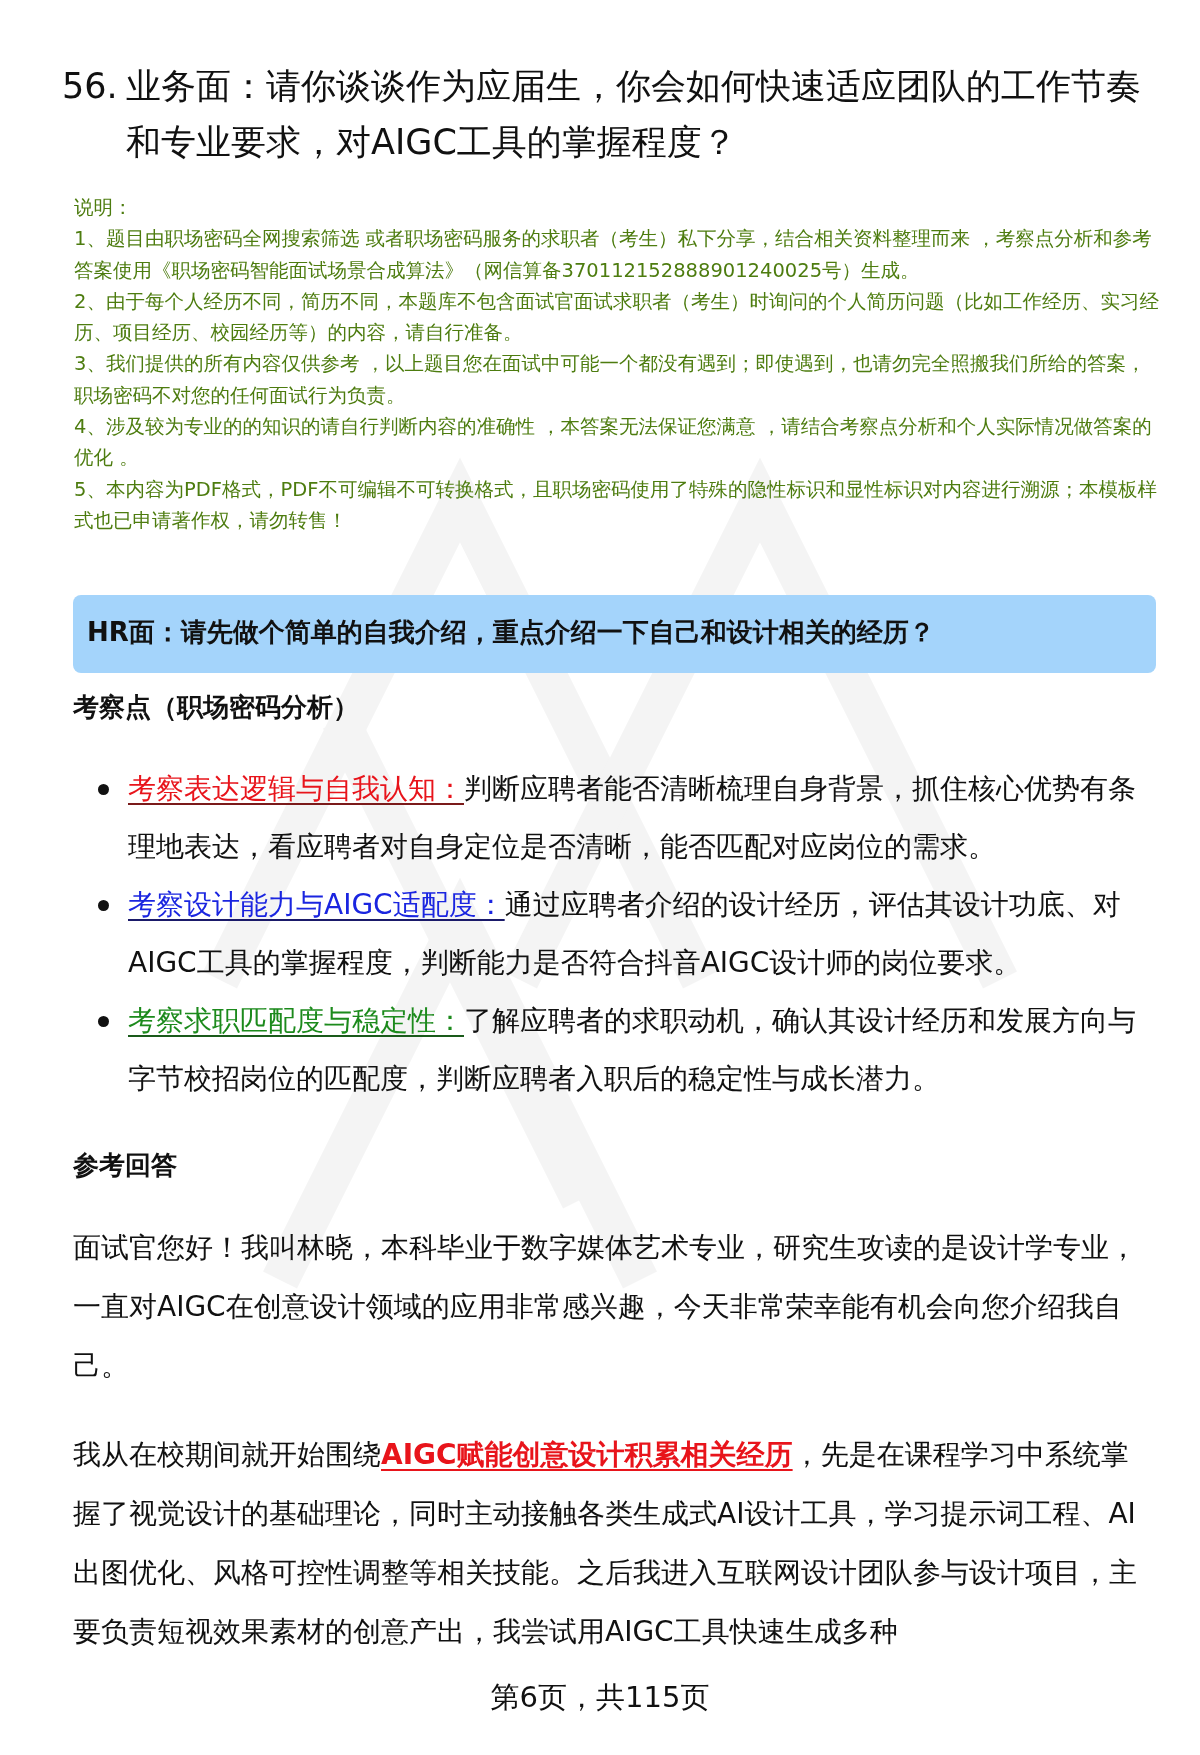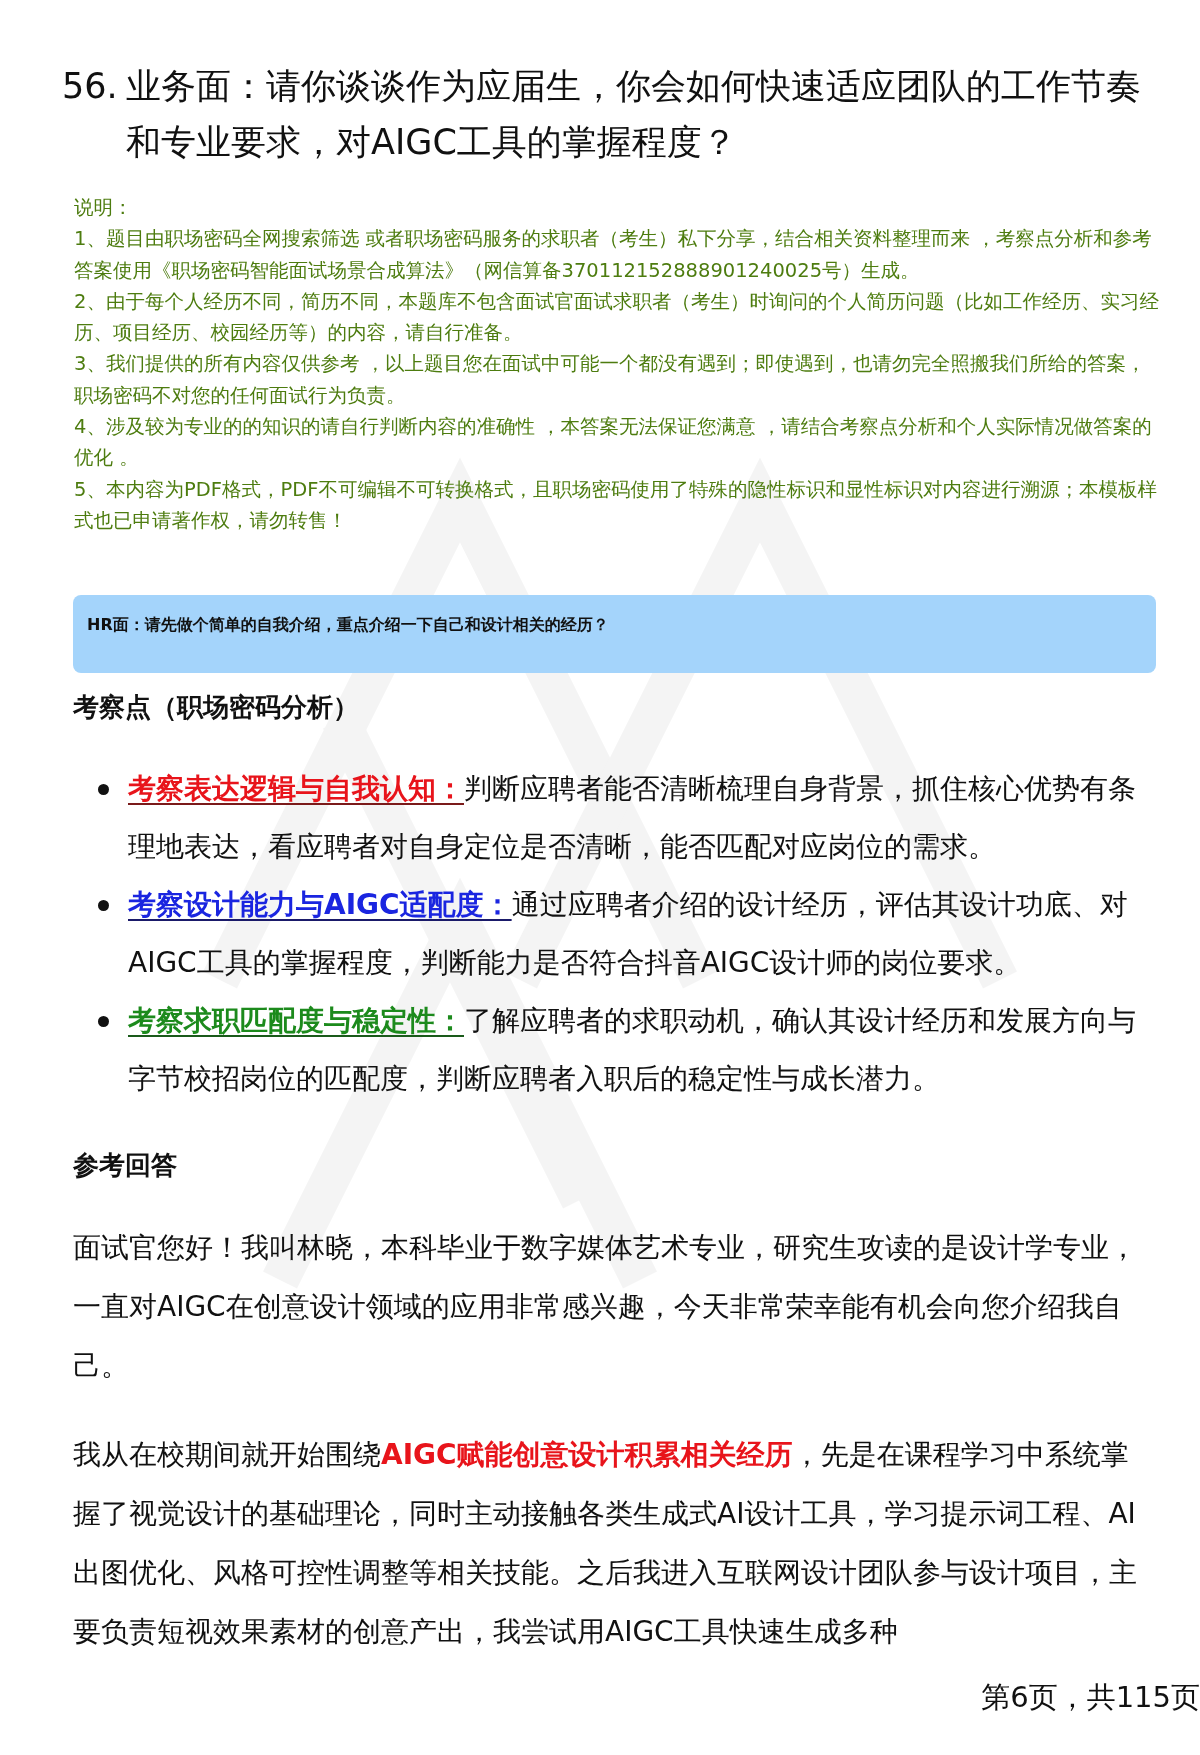--- a/index.html
+++ b/index.html
@@ -22,44 +22,44 @@
     position: absolute; left: 74px; top: 192px; width: 1090px;
     font-size: 19.5px; line-height: 31.3px; color: #4d7c0f;
   }
   .notes p { margin: 0; }
   .hr-box {
     position: absolute; left: 73px; top: 595px; width: 1083px; height: 78px;
     background: #a4d4fb; border-radius: 8px;
   }
   .hr-box span {
     position: absolute; left: 14px; top: 20px;
-    font-size: 16px; font-weight: bold; color: #111; white-space: nowrap;
+    font-size: 26px; font-weight: bold; color: #111; white-space: nowrap;
   }
   .section-h {
     position: absolute; left: 73px; font-size: 26px; font-weight: bold; color: #111;
   }
   .bullets {
     position: absolute; left: 98px; top: 760px; width: 1060px; margin: 0; padding: 0; list-style: none;
   }
   .bullets li {
     position: relative; padding-left: 30px; font-size: 28px; line-height: 58px; margin-bottom: 0;
   }
   .bullets li .dot {
     position: absolute; left: 0; top: 24px; width: 11px; height: 11px; border-radius: 50%; background: #111;
   }
-  .bullets .key { font-weight: bold; text-decoration: underline; text-underline-offset: 5px; }
+  .bullets .key { font-weight: normal; text-decoration: underline; text-underline-offset: 5px; }
   .key.red { color: #e8141b; text-decoration-color: #7a1a1a; }
   .key.blue { color: #1a25e0; text-decoration-color: #1a1a6a; }
   .key.green { color: #1c8a1c; text-decoration-color: #1a5a1a; }
   .answer {
     position: absolute; left: 73px; width: 1080px; font-size: 28px; line-height: 59px; color: #111; margin: 0;
   }
-  .answer .hl { color: #e8141b; font-weight: bold; text-underline-offset: 5px; }
+  .answer .hl { color: #e8141b; font-weight: bold; text-decoration: underline; text-underline-offset: 5px; }
   .footer {
-    position: absolute; left: 0; width: 1200px; top: 1678px; text-align: right; font-size: 29px; color: #111;
+    position: absolute; left: 0; width: 1200px; top: 1678px; text-align: center; font-size: 29px; color: #111;
   }
 </style>
 </head>
 <body>
 
 <svg class="watermark" viewBox="0 0 900 900">
   <g fill="none" stroke="#ececec" stroke-width="38" stroke-linejoin="miter">
     <polyline points="60,560 300,80 540,560"></polyline>
     <polyline points="360,560 600,80 840,560"></polyline>
     <polyline points="120,860 300,500 480,860"></polyline>

